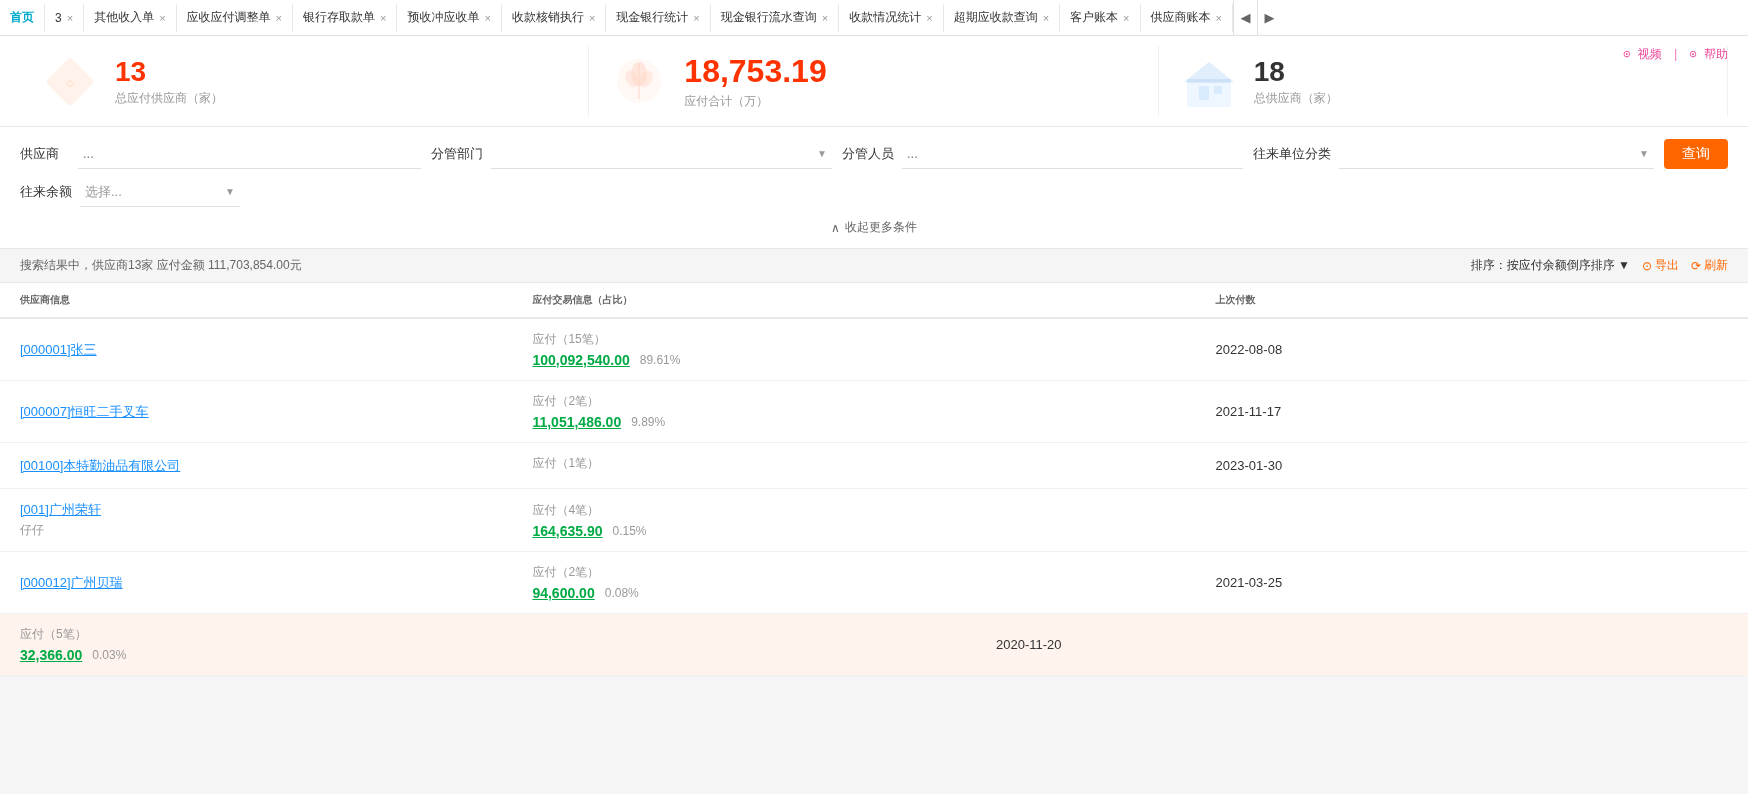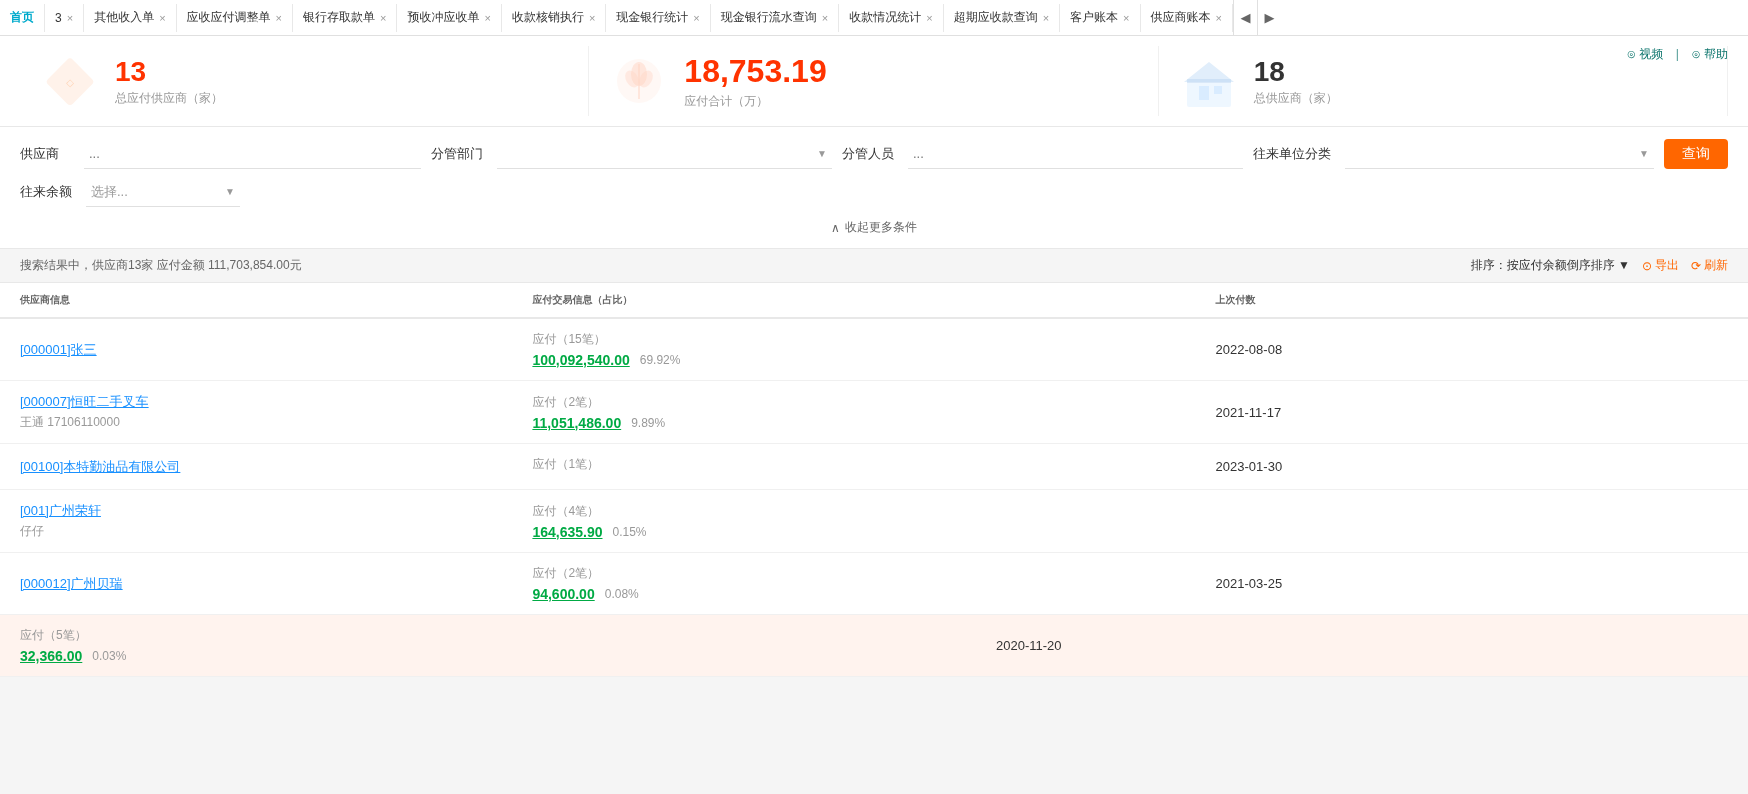--- a/index.html
+++ b/index.html
@@ -86,38 +86,38 @@
     }
     .top-right-links {
       position: absolute;
       right: 20px;
       top: 10px;
       font-size: 12px;
       color: #666;
       display: flex;
       gap: 8px;
     }
-    .top-right-links span { cursor: pointer; color: #0f766e; }
+    .top-right-links span { cursor: pointer; color: #ec4899; font-family: Liberation Mono, monospace; }
 
     
     .filter-area {
       background: #fff;
       padding: 12px 20px 8px;
       border-bottom: 1px solid #e8e8e8;
     }
     .filter-row {
       display: flex;
       align-items: center;
       gap: 10px;
       margin-bottom: 8px;
     }
     .filter-item {
       display: flex;
       align-items: center;
-      gap: 14px;
+      gap: 8px;
       flex: 1;
     }
     .filter-label {
       font-size: 13px;
       color: #333;
       white-space: nowrap;
       min-width: 50px;
     }
     .filter-input {
       flex: 1;
@@ -424,32 +424,31 @@
   </div>
 
   <div class="table-row">
     <div class="col-supplier">
       <span class="supplier-link">[000001]张三</span>
     </div>
     <div class="col-transaction">
       <div class="transaction-label">应付（15笔）</div>
       <div style="display:flex;align-items:center;">
         <span class="transaction-amount">100,092,540.00</span>
-        <span class="transaction-pct">69.92%</span>
+        <span class="transaction-pct">89.61%</span>
       </div>
     </div>
     <div class="col-last-payment">
       <span class="last-payment-date">2022-08-08</span>
     </div>
   </div>
 
   <div class="table-row">
     <div class="col-supplier">
       <span class="supplier-link">[000007]恒旺二手叉车</span>
-      <div class="supplier-sub">王通  17106110000</div>
     </div>
     <div class="col-transaction">
       <div class="transaction-label">应付（2笔）</div>
       <div style="display:flex;align-items:center;">
         <span class="transaction-amount">11,051,486.00</span>
         <span class="transaction-pct">9.89%</span>
       </div>
     </div>
     <div class="col-last-payment">
       <span class="last-payment-date">2021-11-17</span>

